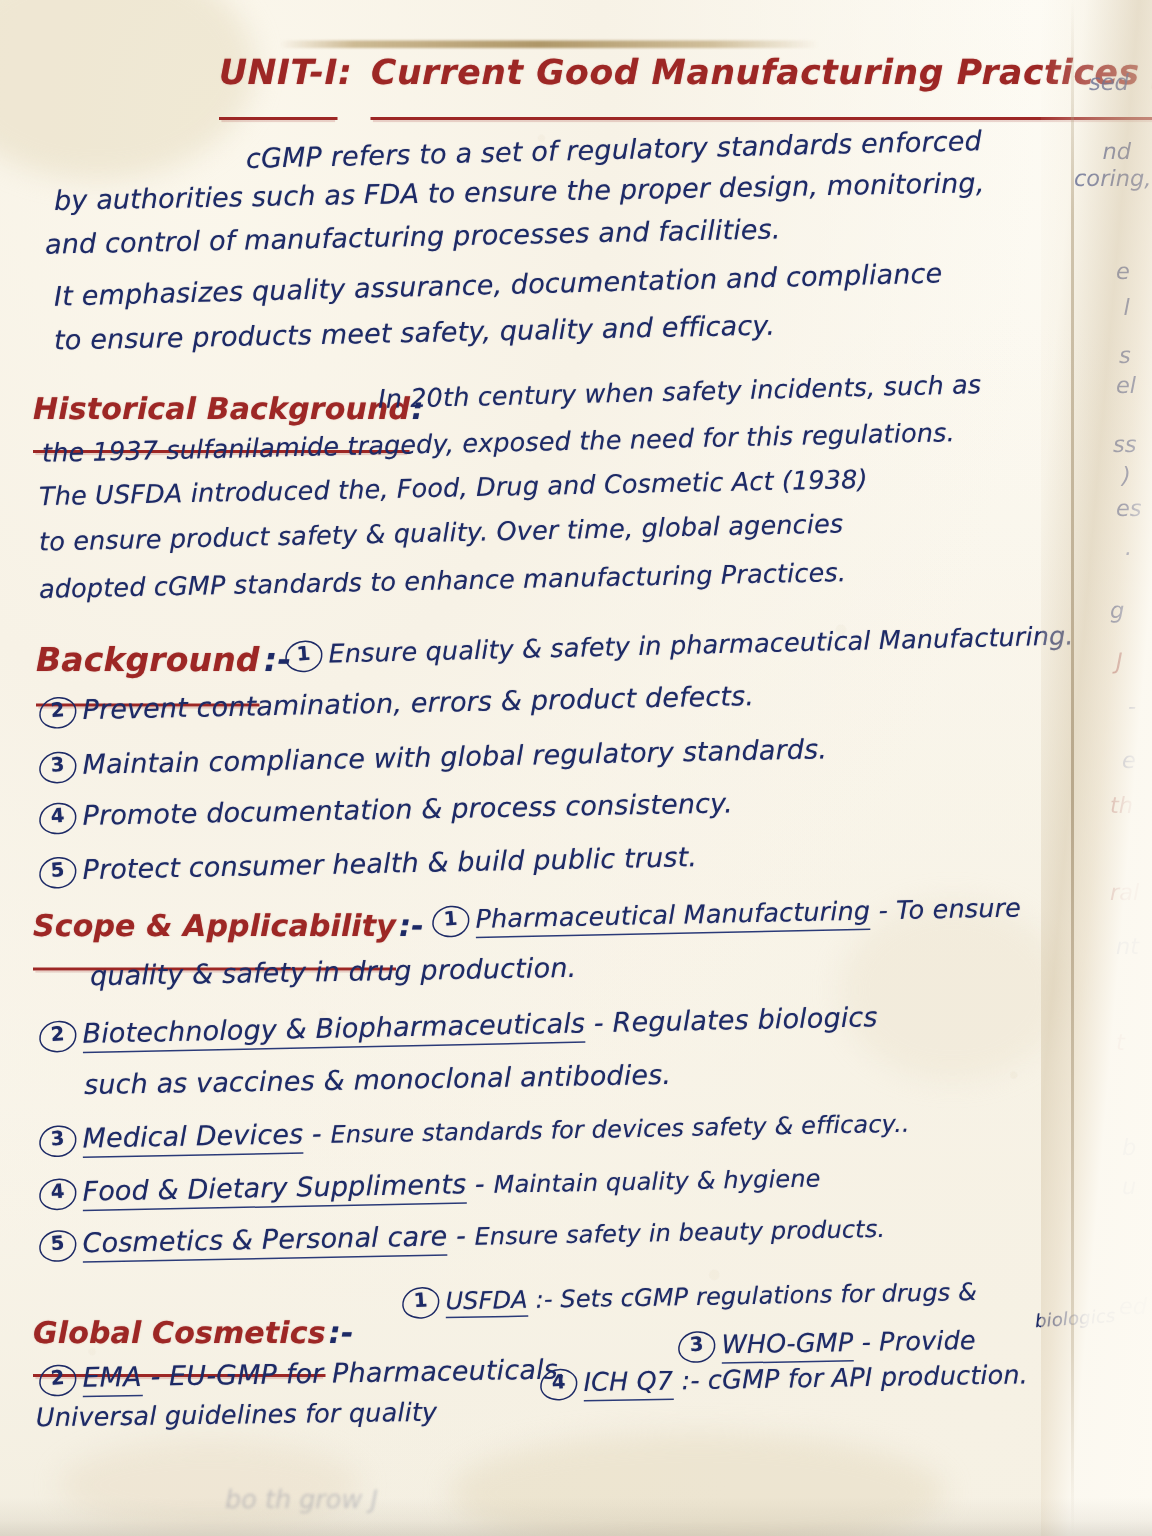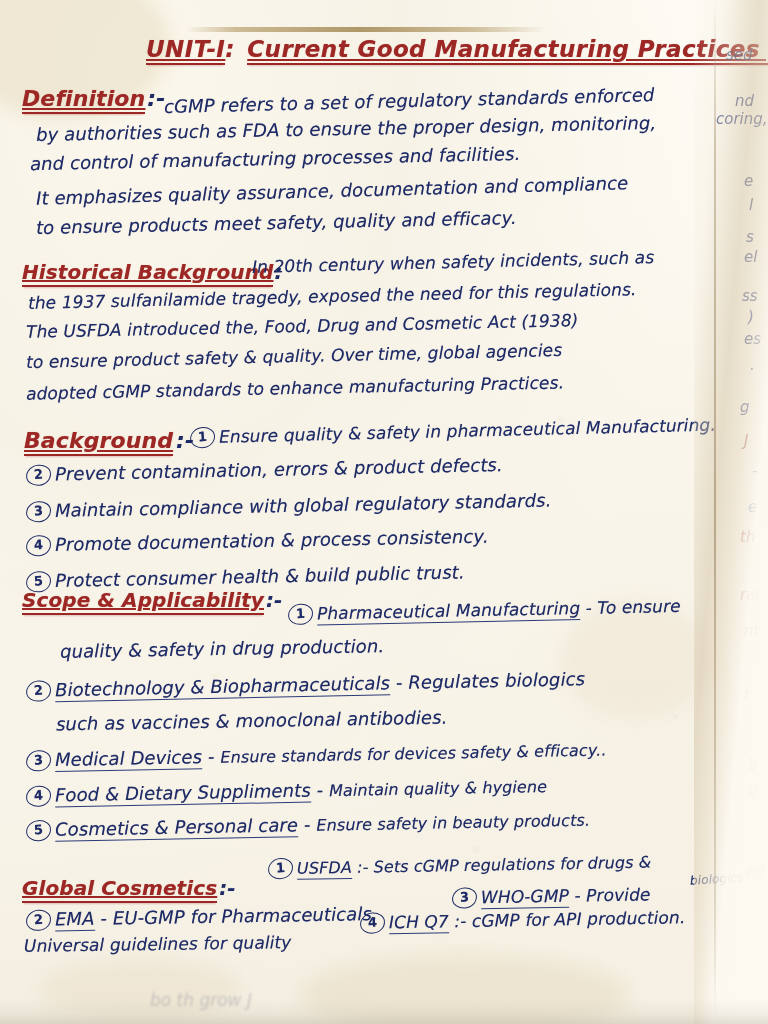--- a/index.html
+++ b/index.html
@@ -93,23 +93,22 @@
     color: #1d2a66;
     letter-spacing: .1px;
     text-shadow: 0 0 .7px rgba(29,42,102,.45);
   }
   .blue { color: #1d2a66; text-shadow: 0 0 .7px rgba(29,42,102,.45); }
   .red  { color: #9d2725; text-shadow: 0 0 .8px rgba(157,39,37,.5); }
 
   
   .uline-red {
     border-bottom: 2.2px solid #9d2725;
-    padding-bottom: 1px;
+    padding-bottom: 16px;
     box-shadow: 0 3px 0 -1.6px rgba(157,39,37,.18);
-    text-decoration: underline;
   }
   .uline-blue {
     border-bottom: 1.7px solid #2a3a78;
     padding-bottom: 1px;
   }
 
   .title {
     font-size: 23px;
     font-weight: 600;
     letter-spacing: .4px;
@@ -178,23 +177,20 @@
   <div class="blotch" style="left:40px; top:960px; width:200px; height:60px; background:rgba(228,216,188,.35);"></div>
   <div class="blotch" style="left:560px; top:600px; width:150px; height:120px; background:rgba(230,220,195,.28);"></div>
 
   <div class="top-streak"></div>
 
   <div class="hw red title" style="left:146px; top:36px;">
     <span class="uline-red">UNIT-I</span><span>:</span>
     <span class="uline-red" style="margin-left:4px;">Current Good Manufacturing Practices [cGMP]</span>
   </div>
 
-  <div class="hw red sec-head" style="left:22px; top:86px;">
-    <span class="uline-red">Definition</span><span class="blue" style="margin-left:2px;">:-</span>
-  </div>
 
   <div class="hw blue body-line" style="left:164px; top:90px; transform:rotate(-1.4deg); font-size:18px;">cGMP refers to a set of regulatory standards enforced</div>
   <div class="hw blue body-line" style="left:36px; top:118px; transform:rotate(-1.1deg); font-size:18px;">by authorities such as FDA to ensure the proper design, monitoring,</div>
   <div class="hw blue body-line" style="left:30px; top:148px; transform:rotate(-1.2deg); font-size:18px;">and control of manufacturing processes and facilities.</div>
   <div class="hw blue body-line" style="left:36px; top:180px; transform:rotate(-1.5deg); font-size:18px;">It emphasizes quality assurance, documentation and compliance</div>
   <div class="hw blue body-line" style="left:36px; top:212px; transform:rotate(-1.2deg); font-size:18px;">to ensure products meet safety, quality and efficacy.</div>
 
   <div class="hw red sec-head" style="left:22px; top:260px; font-size:20px;">
     <span class="uline-red">Historical Background</span><span class="blue" style="margin-left:1px;">:</span>
   </div>
@@ -218,21 +214,21 @@
   <div class="hw blue" style="left:26px; top:495px; transform:rotate(-1.2deg); font-size:18px;">
     <span class="circ">3</span><span>Maintain compliance with global regulatory standards.</span>
   </div>
   <div class="hw blue" style="left:26px; top:530px; transform:rotate(-1.1deg); font-size:18px;">
     <span class="circ">4</span><span>Promote documentation &amp; process consistency.</span>
   </div>
   <div class="hw blue" style="left:26px; top:566px; transform:rotate(-1.2deg); font-size:18px;">
     <span class="circ">5</span><span>Protect consumer health &amp; build public trust.</span>
   </div>
 
-  <div class="hw red sec-head" style="left:22px; top:588px; font-size:20px;">
+  <div class="hw red sec-head" style="left:22px; top:605px; font-size:20px;">
     <span class="uline-red">Scope &amp; Applicability</span><span class="blue" style="margin-left:2px;">:-</span>
   </div>
 
   <div class="hw blue" style="left:288px; top:600px; transform:rotate(-1.2deg); font-size:17px;">
     <span class="circ">1</span><span class="uline-blue">Pharmaceutical Manufacturing</span>
     <span>-</span>
     <span>To ensure</span>
   </div>
   <div class="hw blue" style="left:60px; top:638px; transform:rotate(-1deg); font-size:18px;">quality &amp; safety in drug production.</div>
 

